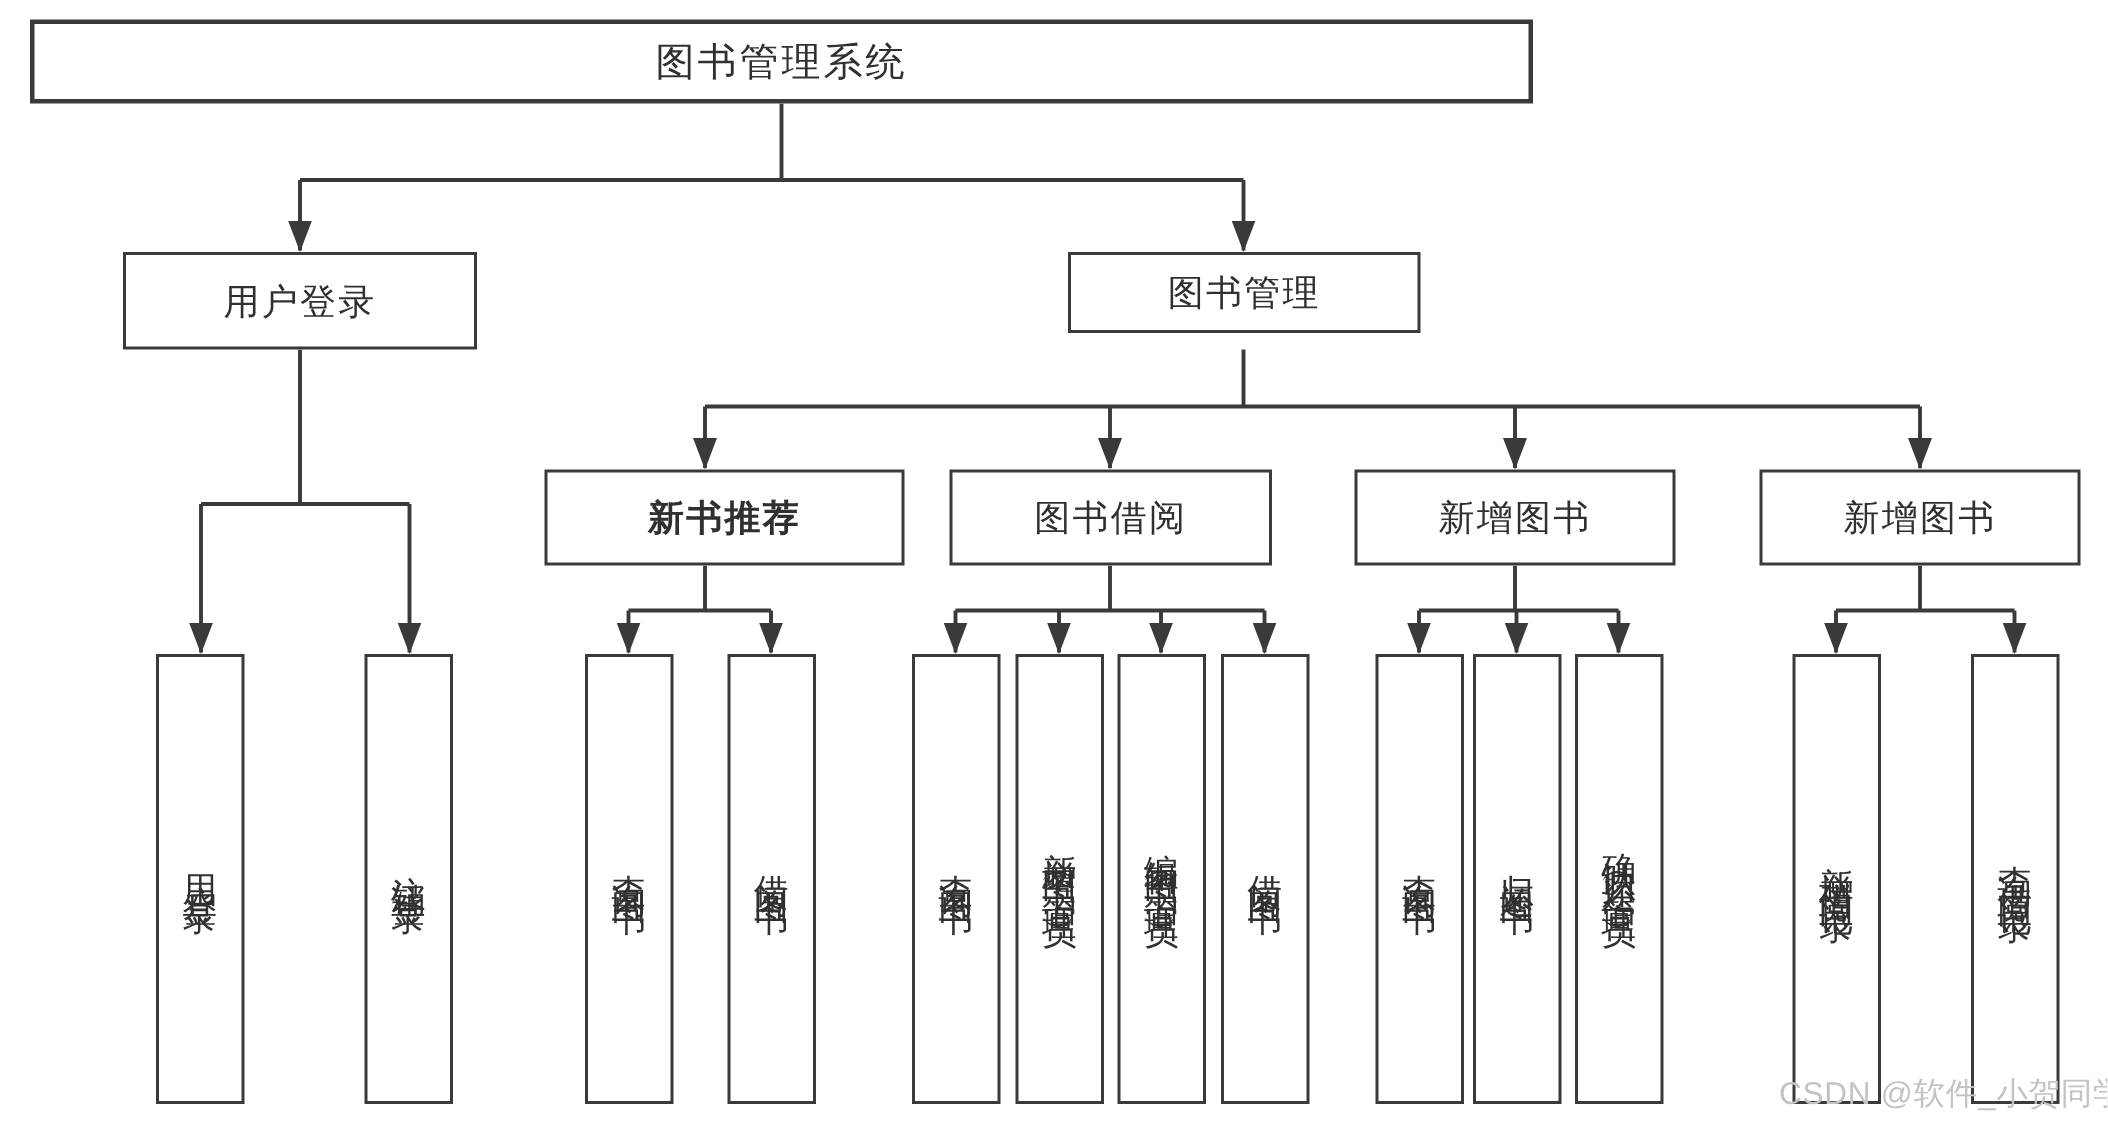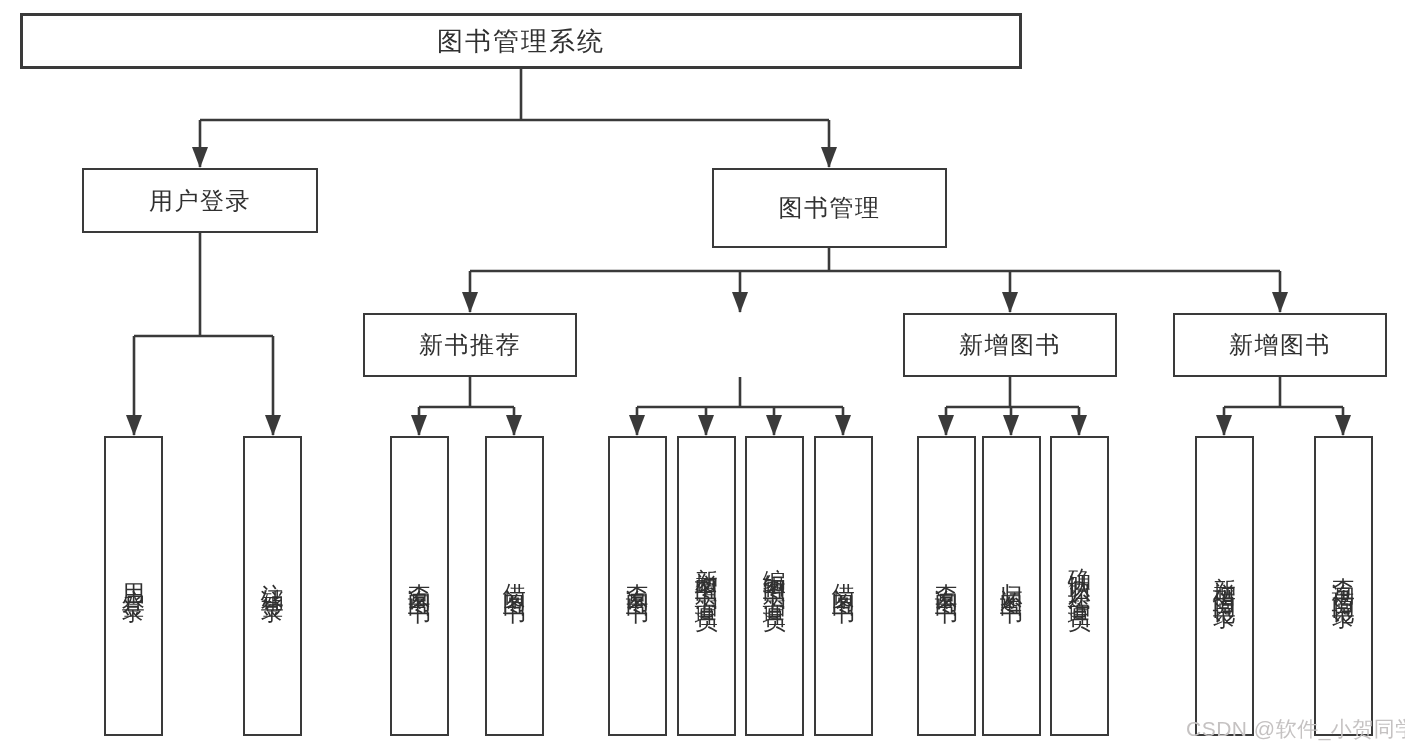--- a/index.html
+++ b/index.html
@@ -38,22 +38,22 @@
     white-space:nowrap;
   }
   .watermark{
     position:absolute;left:1186px;top:715px;
     font-size:21px;color:var(--watermark,#c5c2c2);
     letter-spacing:0.5px;white-space:nowrap;z-index:5;
   }
   
   .n-root {left:20px;  top:13px;  width:1002px;height:56px;}
   .n-l2a  {left:82px;  top:168px; width:236px; height:65px;}
-  .n-l2b  {left:712px; top:168px; width:235px; height:80px;}
-  .n-l3a  {left:363px; top:313px; width:214px; height:64px;}
+  .n-l2b  {left:712px; top:168px; width:235px; height:54px;}
+  .n-l3a  {left:363px; top:313px; width:240px; height:64px;font-weight:bold;}
   .n-l3b  {left:633px; top:313px; width:215px; height:64px;}
   .n-l3c  {left:903px; top:313px; width:214px; height:64px;}
   .n-l3d  {left:1173px;top:313px; width:214px; height:64px;}
   .leaf   {top:436px;  width:59px; height:300px;}
   .lf-1a{left:104px;} .lf-1b{left:243px;}
   .lf-2a{left:390px;} .lf-2b{left:485px;}
   .lf-3a{left:608px;} .lf-3b{left:677px;} .lf-3c{left:745px;} .lf-3d{left:814px;}
   .lf-4a{left:917px;} .lf-4b{left:982px;} .lf-4c{left:1050px;}
   .lf-5a{left:1195px;}.lf-5b{left:1314px;}
 </style>
@@ -131,20 +131,23 @@
   <div class="box n-l2a">
     <span class="h-label">用户登录</span>
   </div>
   <div class="box n-l2b">
     <span class="h-label">图书管理</span>
   </div>
 
   <div class="box n-l3a">
     <span class="h-label">新书推荐</span>
   </div>
+  <div class="box n-l3b">
+    <span class="h-label">图书借阅</span>
+  </div>
   <div class="box n-l3c">
     <span class="h-label">新增图书</span>
   </div>
   <div class="box n-l3d">
     <span class="h-label">新增图书</span>
   </div>
 
   <div class="box leaf lf-1a">
     <span class="v-label">用户登录</span>
   </div>

